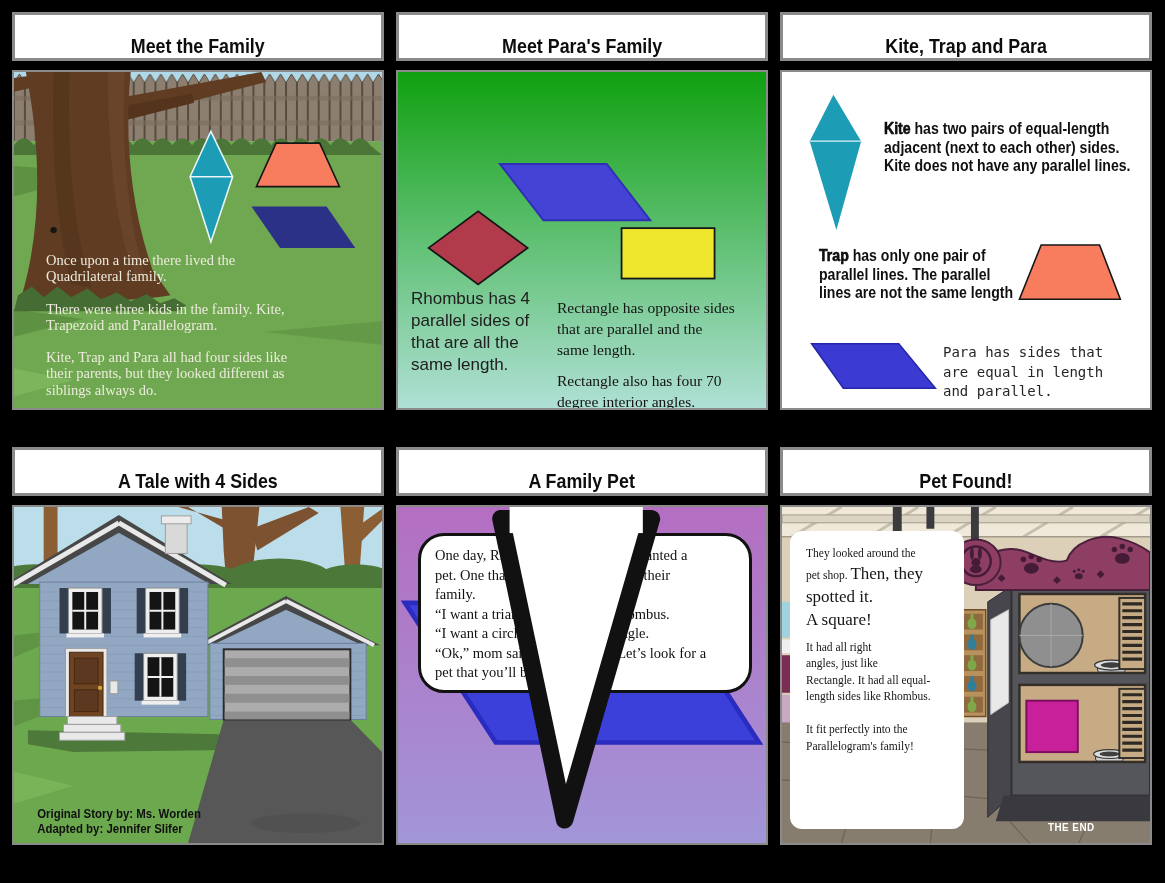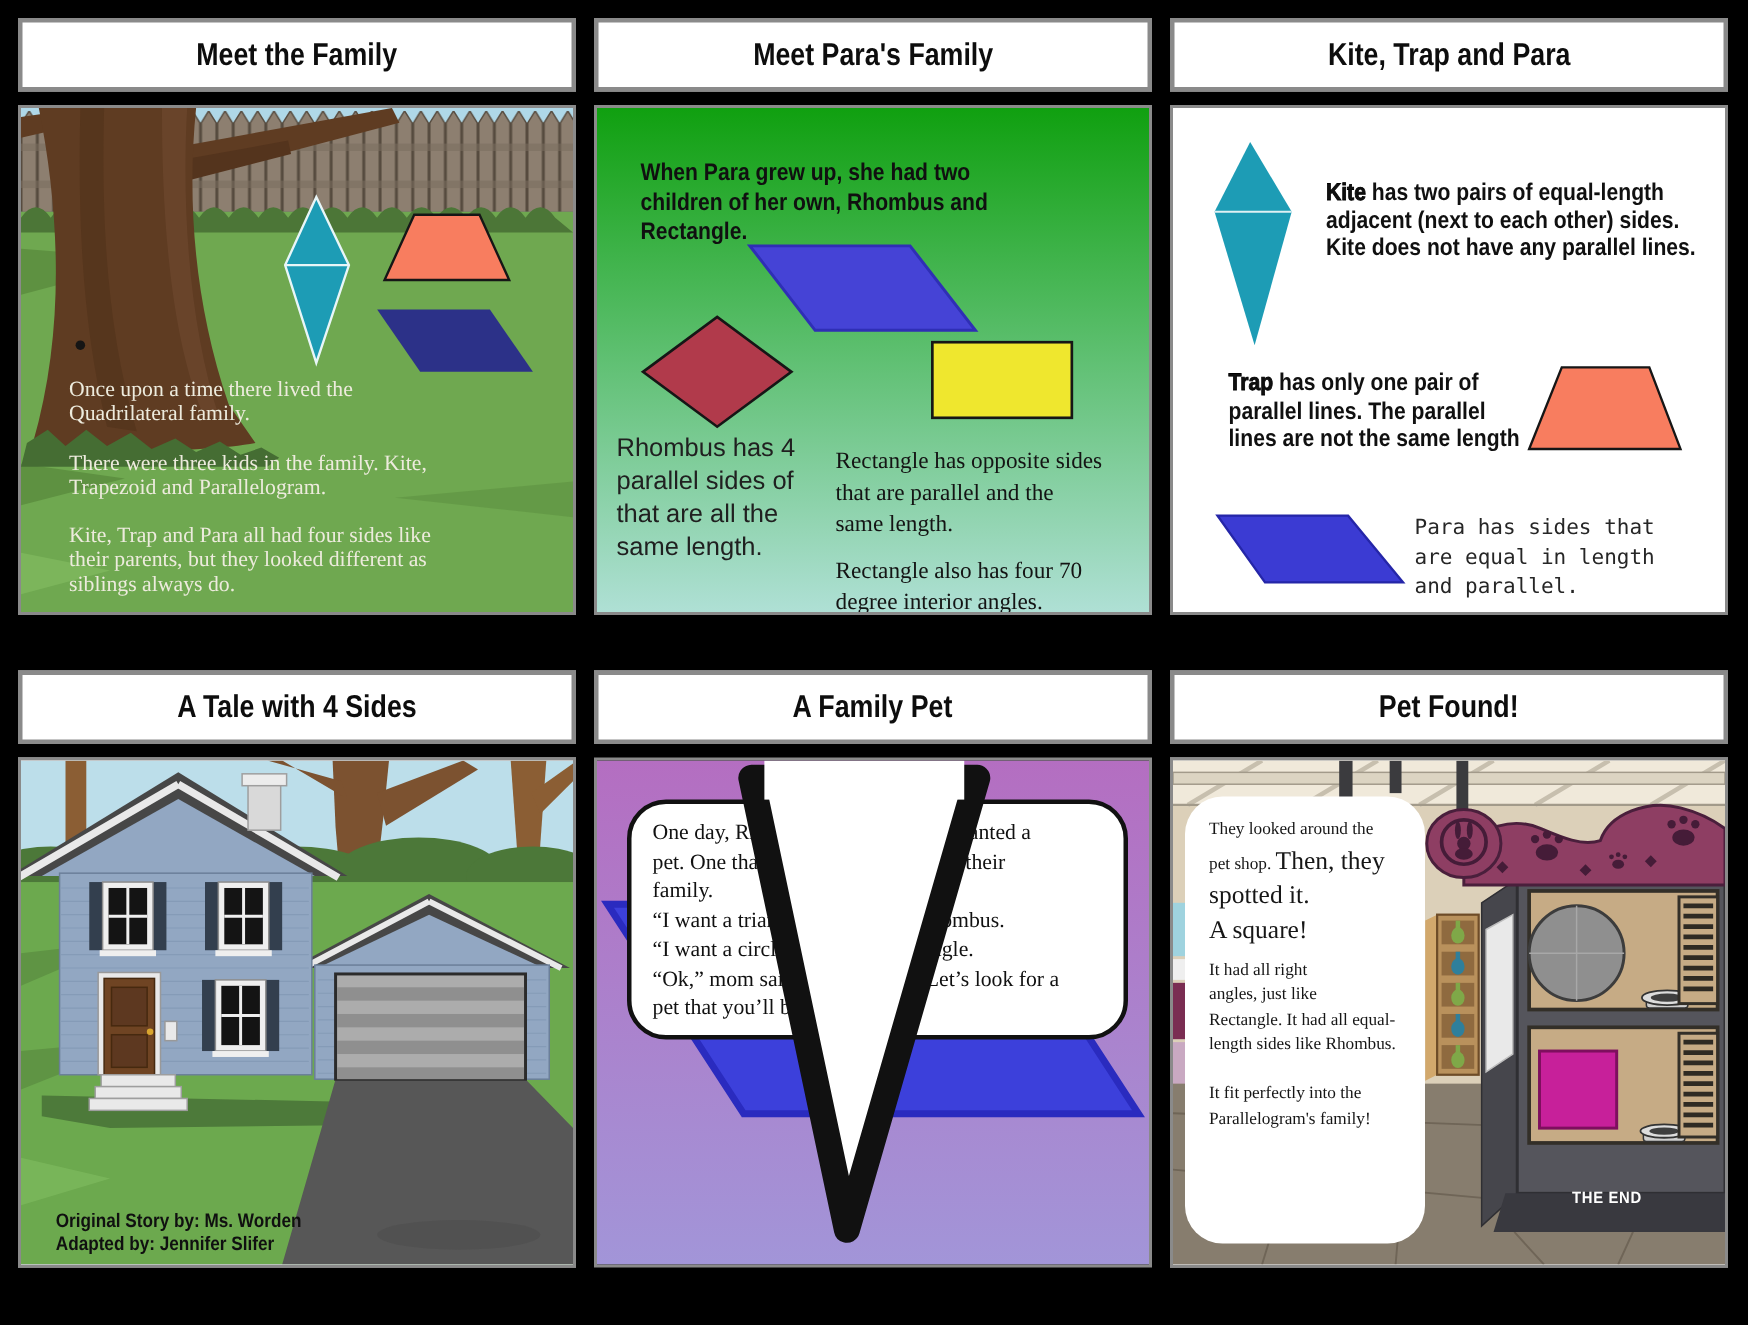--- a/index.html
+++ b/index.html
@@ -1,20 +1,20 @@
 <!DOCTYPE html>
 <html><head>
 <meta charset="utf-8">
 <style>
   html,body{margin:0;padding:0;background:#000;}
   #stage{position:relative;width:1165px;height:883px;background:#000;overflow:hidden;
          font-family:"Liberation Sans",sans-serif;}
   .titlebar{position:absolute;width:372px;height:49px;background:#fff;
             border:3px solid #8a8a8a;box-sizing:border-box;
-            display:flex;align-items:center;justify-content:center;}
+            display:flex;align-items:flex-end;justify-content:center;}
   .titlebar span{font-weight:bold;font-size:21px;color:#0d0d0d;
                  display:inline-block;transform:scaleX(.85);transform-origin:center;
                  letter-spacing:0;white-space:nowrap;}
   .box{position:absolute;width:372px;height:340px;border:2px solid #8a8a8a;
        box-sizing:border-box;overflow:hidden;background:#fff;}
   .box svg{position:absolute;left:0;top:0;width:100%;height:100%;display:block;}
   .ov{position:absolute;white-space:pre-line;}
   
   .r0t{top:12px}.r0b{top:70px}.r1t{top:447px}.r1b{top:505px}
   .c0{left:12px}.c1{left:396px}.c2{left:780px}
@@ -43,27 +43,27 @@
   .credits .cx{transform-origin:center top;font-size:13px;line-height:14.5px;}
   
   .p5bg{background:linear-gradient(#b46ec1,#a295d8);}
   .bubble5{position:absolute;left:20px;top:26px;width:334px;height:160px;background:#fff;
            border:3px solid #111;border-radius:26px;box-sizing:border-box;z-index:2;}
   .bubble5 .txt{position:absolute;left:14px;top:10px;width:304px;white-space:pre-line;
            font-family:"Liberation Serif",serif;font-size:14.5px;line-height:19.5px;color:#111;}
   .tail5{position:absolute;left:176px;top:183px;z-index:3;}
   .shape5{position:absolute;left:112px;top:236px;z-index:1;}
   
-  .bubble6{position:absolute;left:8px;top:24px;width:160px;height:298px;background:#fff;
-           border-radius:25px;box-sizing:border-box;z-index:2;
+  .bubble6{position:absolute;left:8px;top:24px;width:174px;height:298px;background:#fff;
+           border-radius:12px;box-sizing:border-box;z-index:2;
            padding:12px 12px 0 16px;font-family:"Liberation Serif",serif;color:#161616;}
   .b6small{white-space:pre-line;font-size:11.5px;line-height:16.5px;}
   .b6big{white-space:pre-line;font-size:17px;line-height:23px;}
   .b6body{white-space:pre-line;font-size:11.5px;line-height:16.5px;margin-top:8px;}
-  .theend{left:266px;top:286px;z-index:3;color:#fff;font-weight:bold;font-size:11px;
+  .theend{left:266px;top:314px;z-index:3;color:#fff;font-weight:bold;font-size:11px;
           letter-spacing:.5px;}
   .theend .cx{color:#fff;transform:scaleX(.9);}
 </style>
 </head>
 <body>
 
 <div id="stage">
 
   <div class="titlebar r0t c0">
     <span>Meet the Family</span>
@@ -118,22 +118,20 @@
   <div class="titlebar r0t c1">
     <span>Meet Para's Family</span>
   </div>
 
   <div class="box r0b c1 p2bg">
     <svg viewBox="0 0 372 340" preserveAspectRatio="none">
       <polygon points="103,93 211,93 255,150 147,150" fill="#4543d6" stroke="#2f2fb5" stroke-width="2"></polygon>
       <polygon points="31,178 81,141 131,178 81,215" fill="#b13a4b" stroke="#161616" stroke-width="1.8"></polygon>
       <rect x="226" y="158" width="94" height="51" fill="#efe72e" stroke="#161616" stroke-width="1.8"></rect>
     </svg>
-    <div class="ov p2head"><span class="cx" style="white-space:pre-line">When Para grew up, she had two
-children of her own, Rhombus and Rectangle.</span></div>
     <div class="ov p2rh">Rhombus has 4
 parallel sides of
 that are all the
 same length.</div>
     <div class="ov p2rc p2rc1">Rectangle has opposite sides
 that are parallel and the
 same length.</div>
     <div class="ov p2rc p2rc2">Rectangle also has four 70
 degree interior angles.</div>
   </div>

